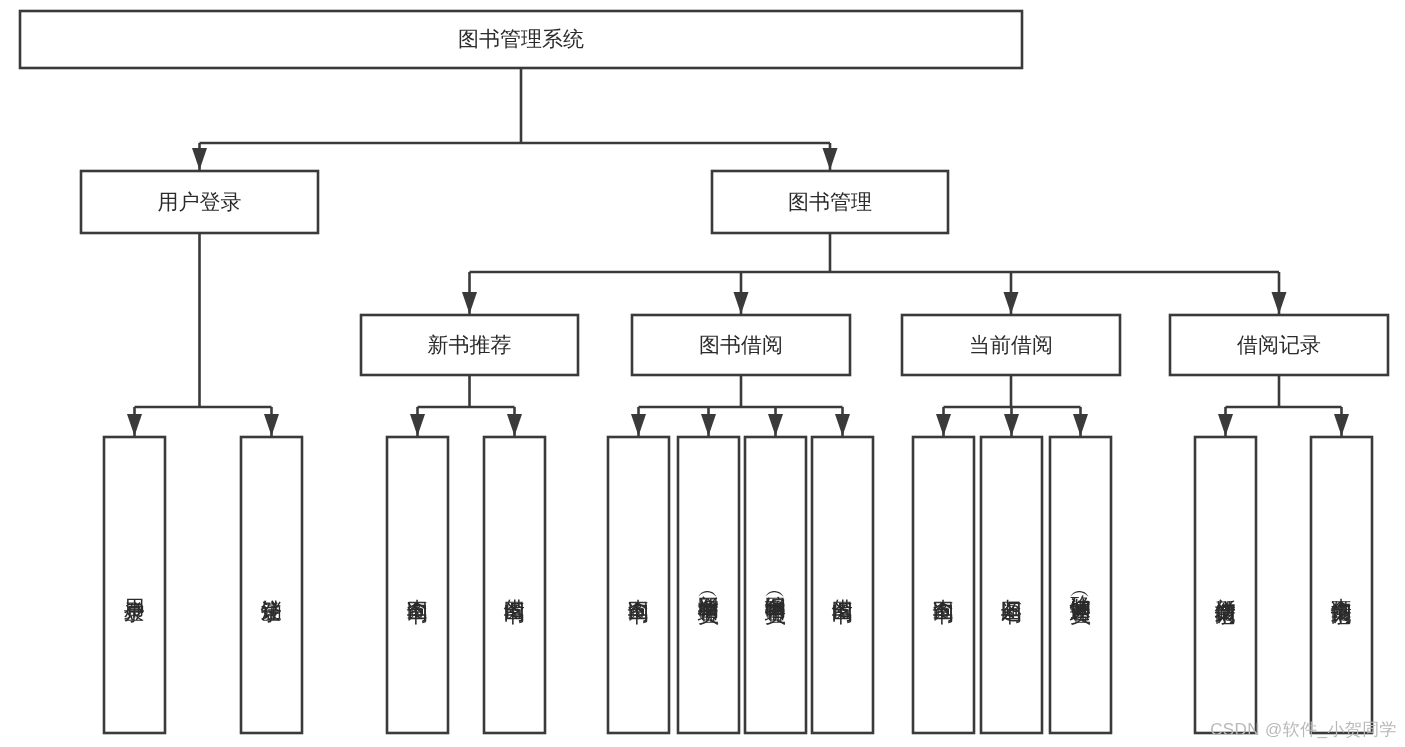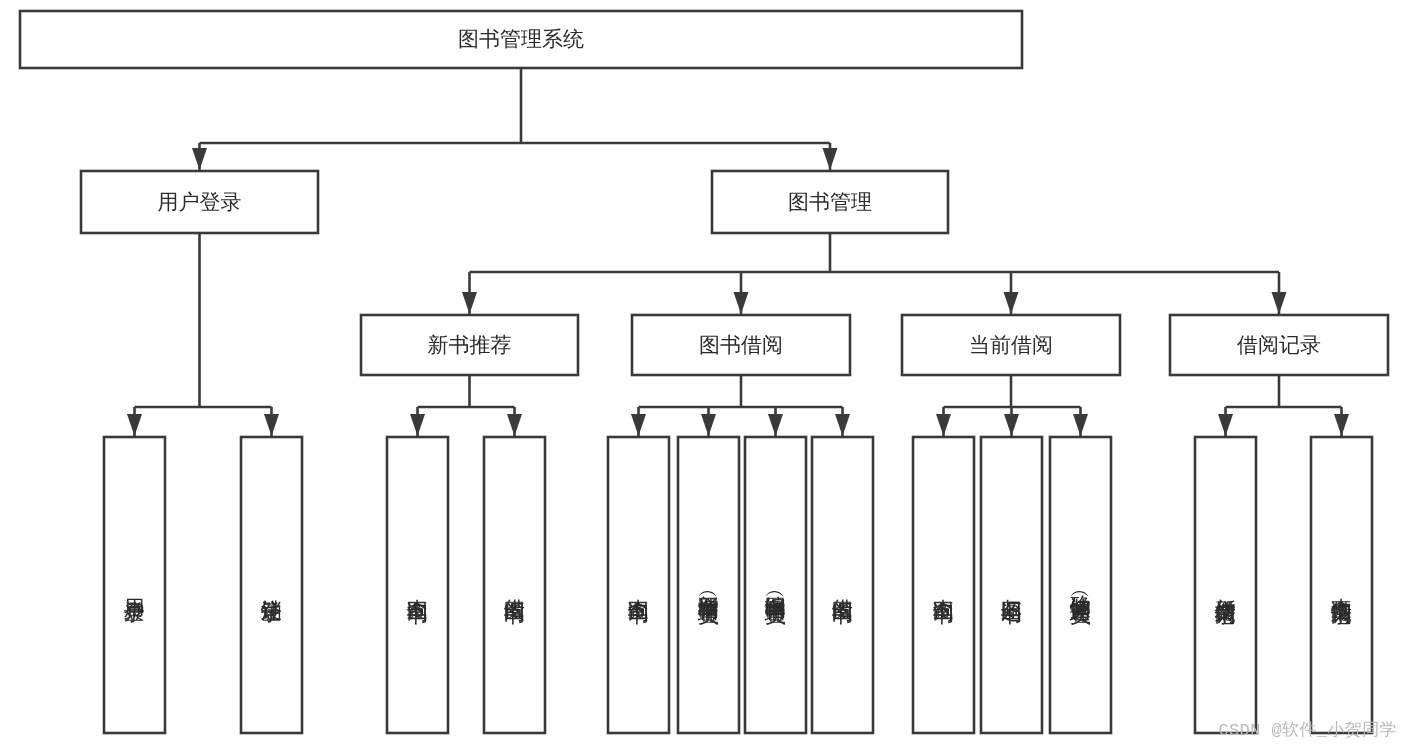--- a/index.html
+++ b/index.html
@@ -67,21 +67,21 @@
     line-height: 1.12;
     color: #2b2b2b;
     letter-spacing: 1.5px;
     white-space: nowrap;
     text-align: center;
   }
   .watermark {
     position: absolute;
     right: 8px;
     bottom: 6px;
-    font-family: Liberation Mono, monospace;
+    font-family: Liberation Sans, sans-serif;
     font-size: 17px;
     color: #b9b9b9;
     letter-spacing: 0.4px;
     user-select: none;
     white-space: nowrap;
   }
 </style>
 </head>
 <body>
 

